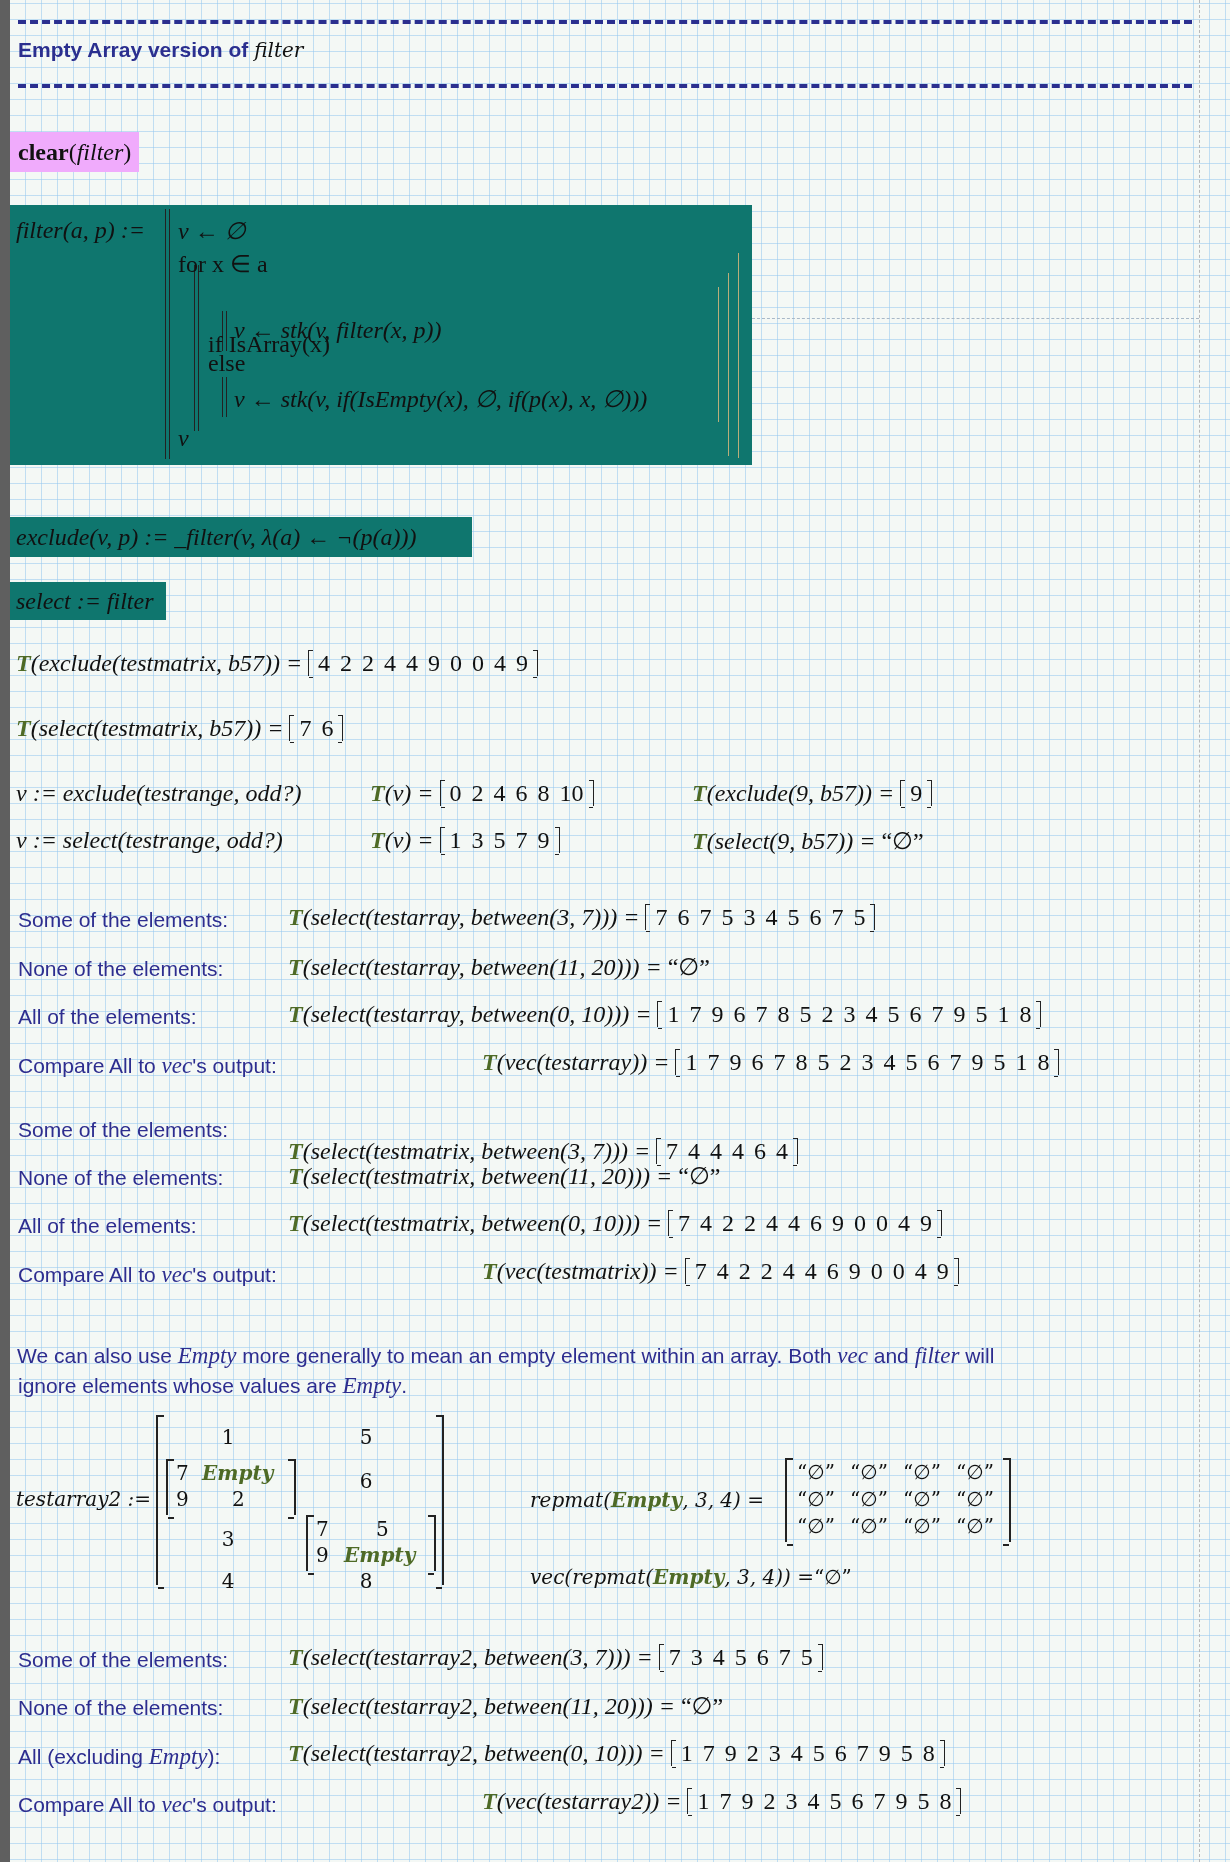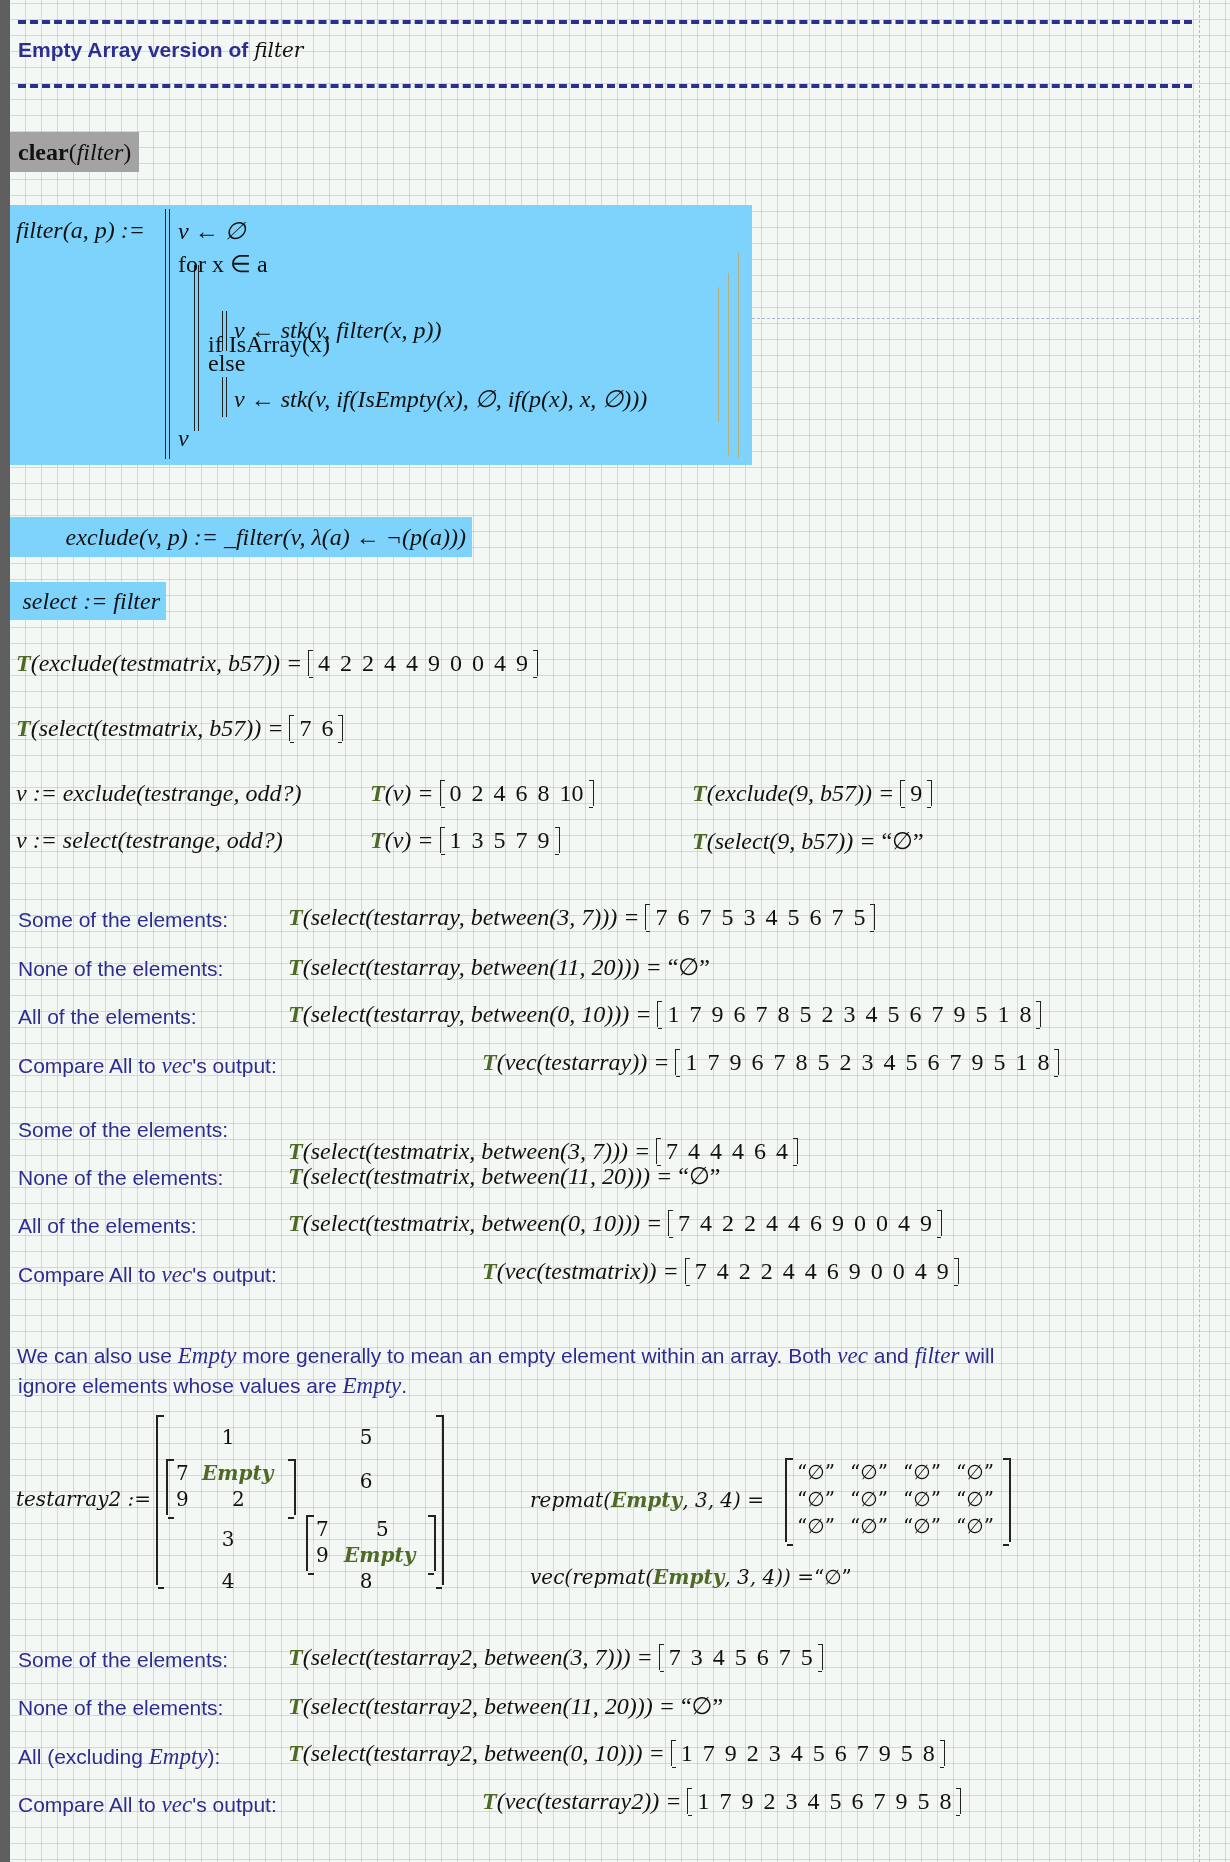--- a/index.html
+++ b/index.html
@@ -14,22 +14,22 @@
     font-family:"DejaVu Serif", serif;
     color:#111;
   }
   .leftbar { position:absolute; left:0; top:0; width:10px; height:1862px; background:#5f5f5f; }
   .page-edge-v { position:absolute; left:1199px; top:0; height:1862px; width:0; border-left:1px dashed #b8b8b8; }
   .page-edge-h { position:absolute; left:752px; top:318px; width:447px; height:0; border-top:1px dashed #a8b8c8; }
   .dash { position:absolute; left:18px; width:1174px; height:0; border-top:4px dashed #2b2f8f; }
   .heading { position:absolute; left:18px; top:38px; font-family:"Liberation Sans", sans-serif; font-weight:bold; font-size:21px; color:#2b2f8f; }
   .heading i { font-family:"DejaVu Serif", serif; font-weight:normal; color:#111; font-size:20px; }
   .region { position:absolute; font-size:21px; white-space:nowrap; }
-  .orange { background:#a3a3a3; }
-  .yellow { background:#7dd3fc;text-align:right; }
+  .orange { background:#f0abfc; }
+  .yellow { background:#0f766e; }
   .m { font-family:"Liberation Serif", serif; font-size:24px; }
   .it { font-style:italic; }
   .bold { font-weight:bold; }
   .T { color:#4e6a26; font-weight:bold; font-style:italic; }
   .emp { color:#4e6a26; font-weight:bold; font-style:italic; }
   .lbl { position:absolute; font-family:"Liberation Sans", sans-serif; font-size:21px; color:#2d2d8f; white-space:nowrap; }
   .lbl i { font-family:"Liberation Serif", serif; color:#2d2d8f; font-size:23px; }
   .expr { position:absolute; font-family:"Liberation Serif", serif; font-size:24px; white-space:nowrap; }
   .vec { display:inline-block; border-left:1.5px solid #222; border-right:1.5px solid #222; padding:0 4px; position:relative; line-height:26px; }
   .vec::before, .vec::after { content:""; position:absolute; top:0; width:4px; height:100%; border-top:1.5px solid #222; border-bottom:1.5px solid #222; }

